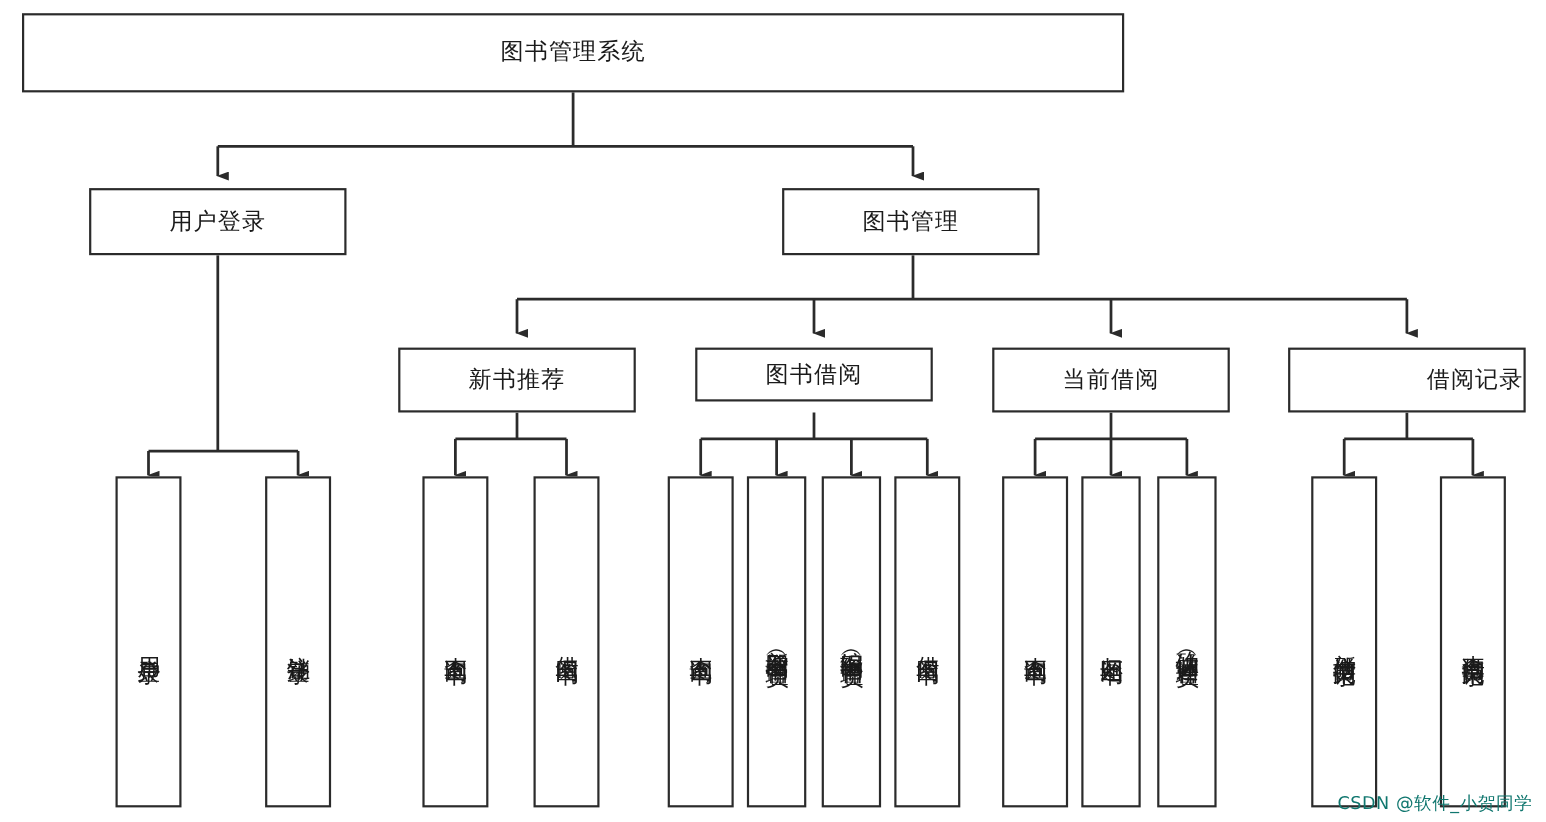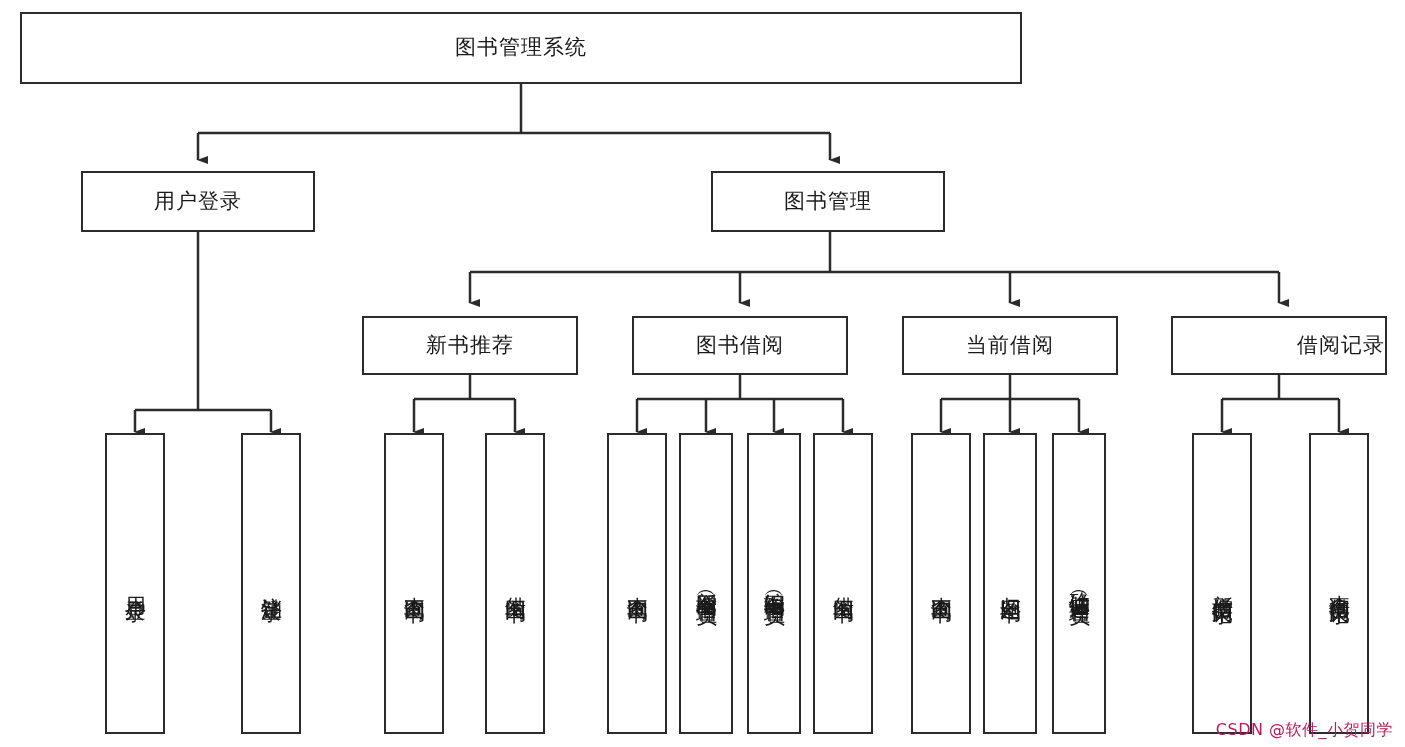--- a/index.html
+++ b/index.html
@@ -51,21 +51,21 @@
     text-orientation: upright;
     display: block;
     white-space: normal;
     text-align: center;
   }
   .watermark {
     position: absolute;
     right: 12px;
     bottom: 6px;
     font-size: 16px;
-    color: #be185d;
+    color: #0f766e;
     letter-spacing: 0.5px;
     white-space: nowrap;
   }
 </style>
 </head>
 <body>
 
 <div id="canvas">
 
   <svg class="lines" viewBox="0 0 1405 747">
@@ -125,21 +125,21 @@
   <div class="node horiz" style="left:81px;top:171px;width:234px;height:61px;">
     <span>用户登录</span>
   </div>
   <div class="node horiz" style="left:711px;top:171px;width:234px;height:61px;">
     <span>图书管理</span>
   </div>
 
   <div class="node horiz" style="left:362px;top:316px;width:216px;height:59px;">
     <span>新书推荐</span>
   </div>
-  <div class="node horiz" style="left:632px;top:316px;width:216px;height:59px;">
+  <div class="node horiz" style="left:632px;top:316px;width:216px;height:49px;">
     <span>图书借阅</span>
   </div>
   <div class="node horiz" style="left:902px;top:316px;width:216px;height:59px;">
     <span>当前借阅</span>
   </div>
   <div class="node horiz" style="left:1171px;top:316px;width:216px;height:59px;justify-content:flex-end;">
     <span>借阅记录</span>
   </div>
 
   <div class="node vert" style="left:105px;top:433px;width:60px;height:301px;">

